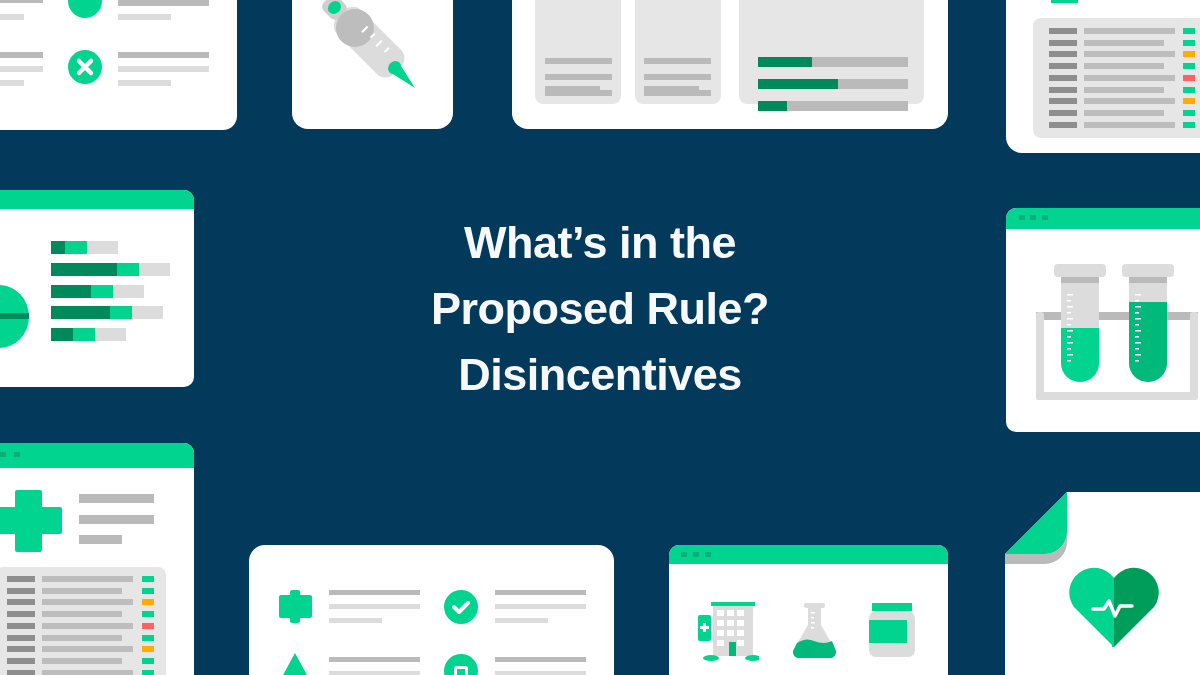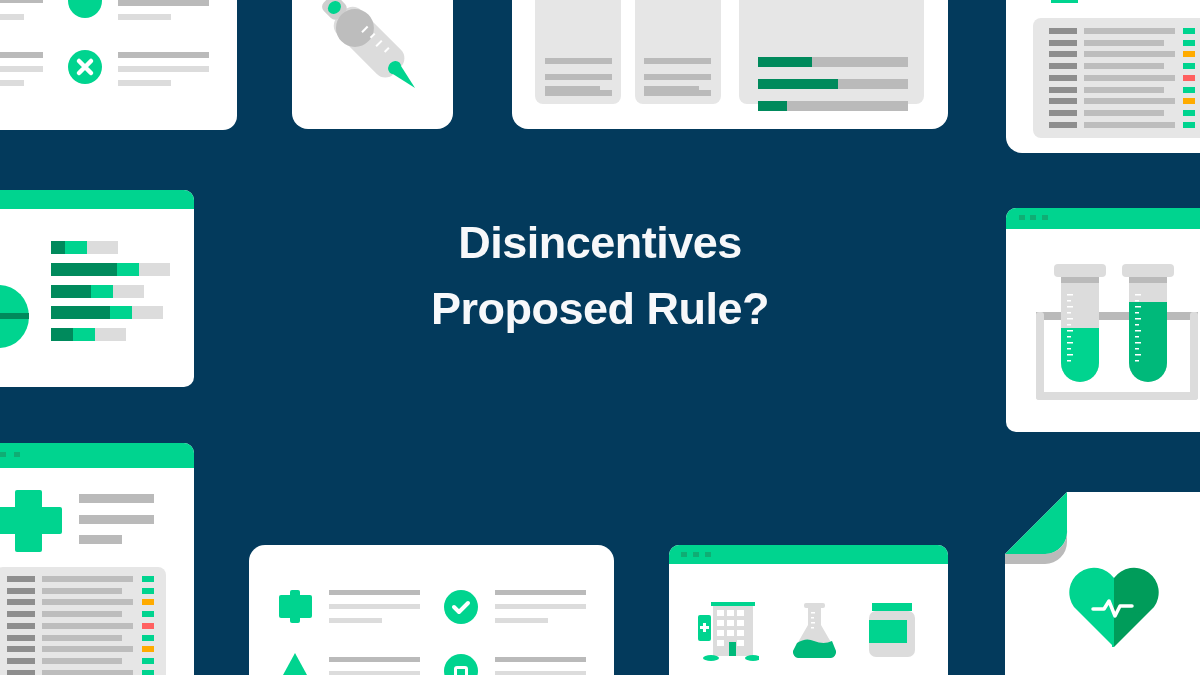--- a/index.html
+++ b/index.html
@@ -15,22 +15,23 @@
     font-family: "Liberation Sans", sans-serif; font-weight: bold; font-size: 45px; line-height: 66px; letter-spacing: -0.5px; }
   .headline span { display: block; }
   .row-a { position: absolute; height: 6px; background: #8e8e8e; }
   .row-b { position: absolute; height: 6px; background: #bdbdbd; }
   .row-s { position: absolute; height: 6px; width: 12px; }
 </style>
 </head>
 <body>
 
 <h1 class="headline">
+  <span>What’s in the</span>
+  <span>Proposed Rule?</span>
   <span>Disincentives</span>
-  <span>Proposed Rule?</span>
 </h1>
 
 <div class="card" style="left:-20px; top:-40px; width:257px; height:170px;">
   <div class="bar dark" style="left:20px; top:37px; width:43px;"></div>
   <div class="bar" style="left:20px; top:54px; width:24px;"></div>
   <div style="position:absolute; left:88px; top:30px; width:34px; height:28px; border-radius:0 0 17px 17px; background:#00d48f;">
     
   </div>
   <div class="bar dark" style="left:138px; top:40px; width:91px;"></div>
   <div class="bar" style="left:138px; top:54px; width:53px;"></div>

